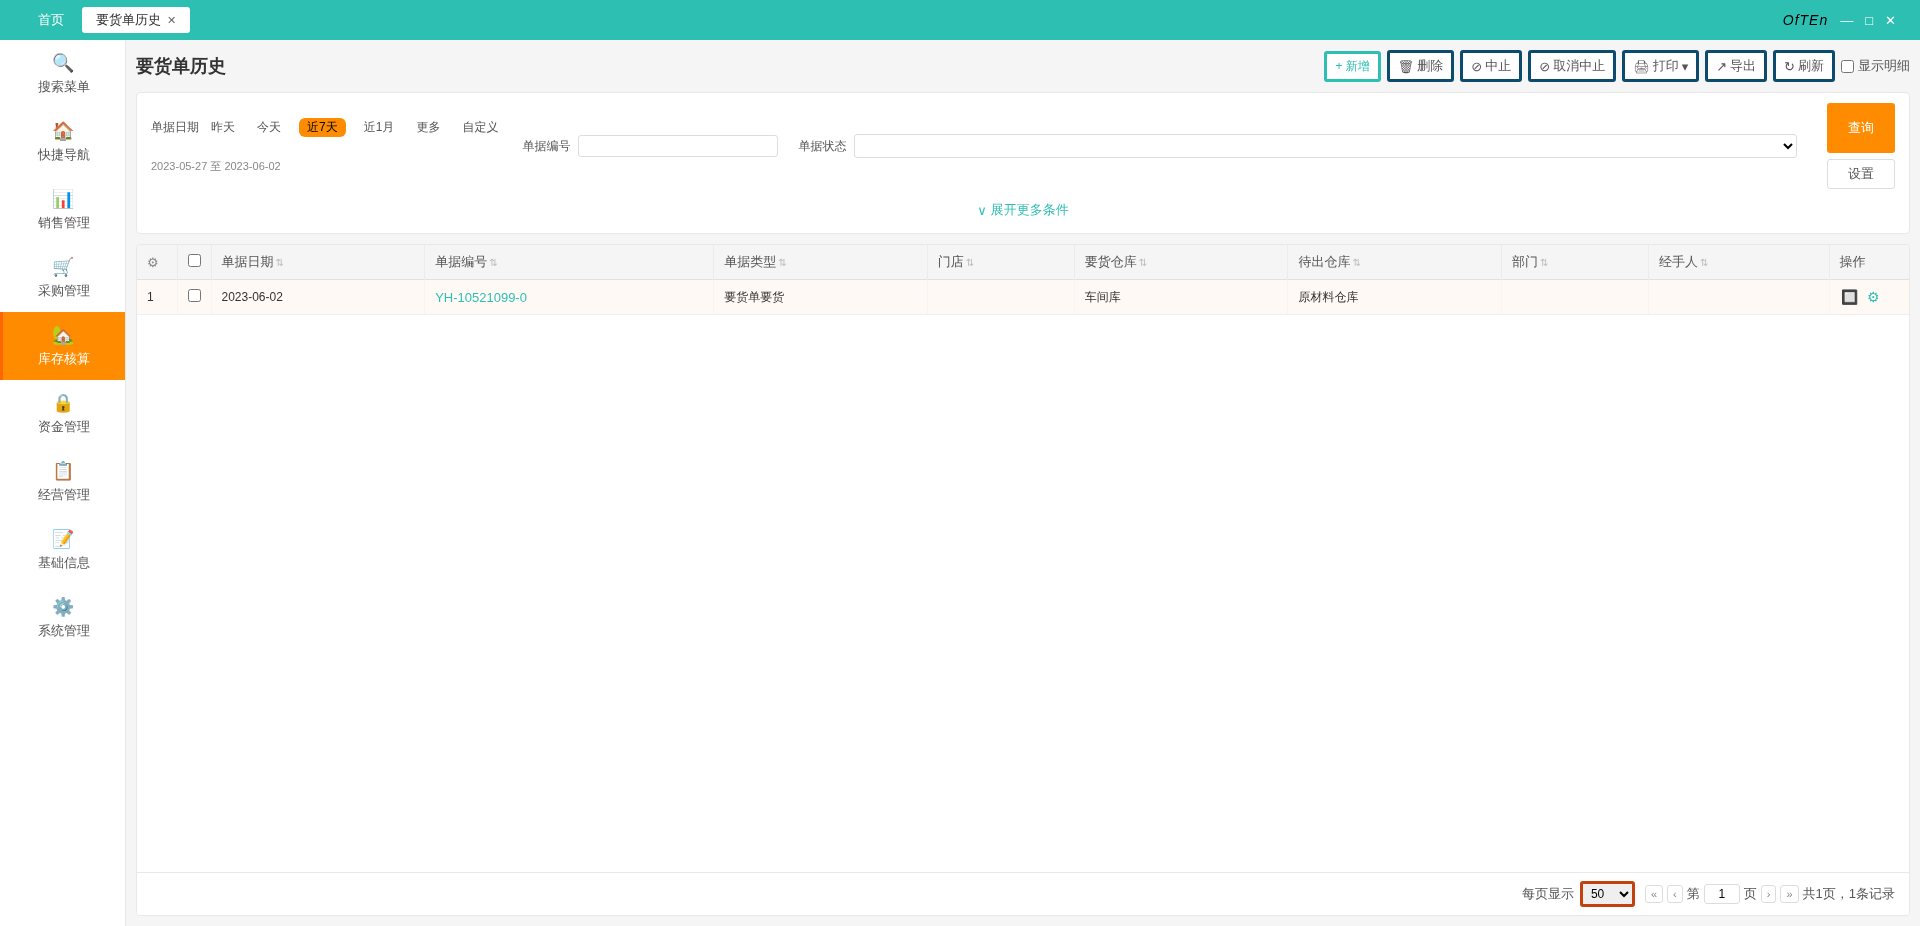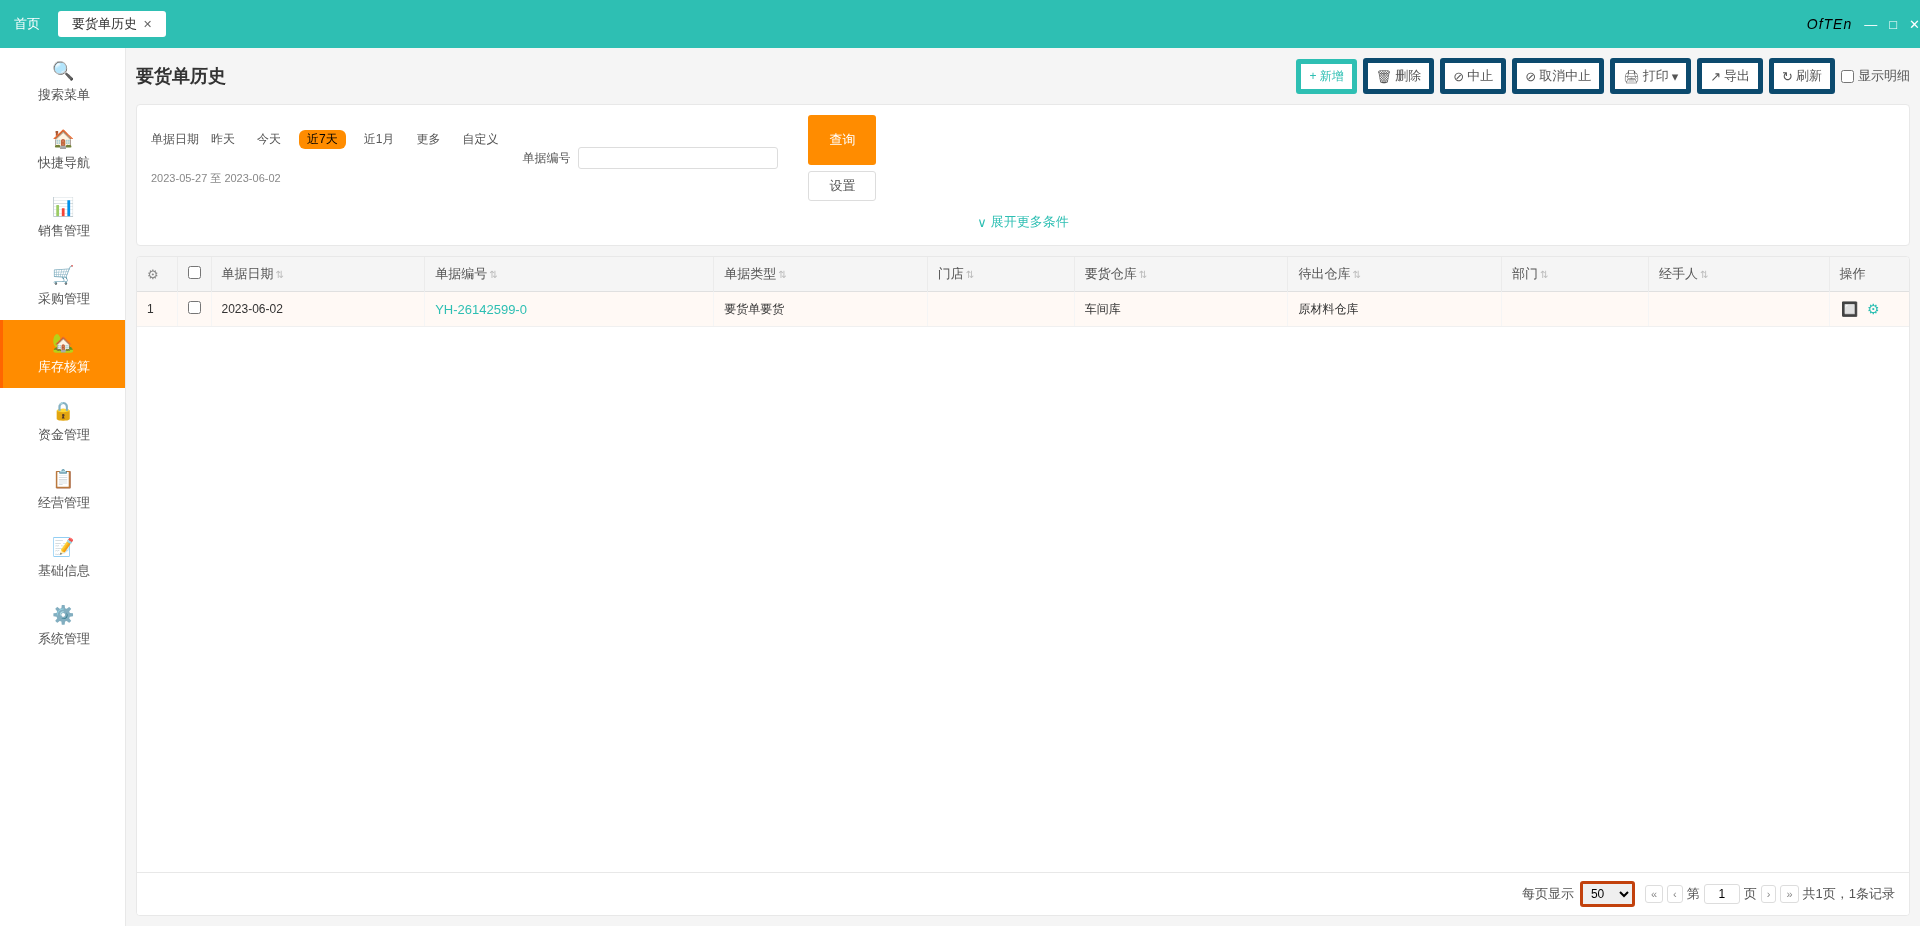--- a/index.html
+++ b/index.html
@@ -1,24 +1,24 @@
 <!DOCTYPE html>
 <html><head>
   <meta charset="utf-8">
   <style>
     * { box-sizing: border-box; margin: 0; padding: 0; font-family: 'Microsoft YaHei', Arial, sans-serif; font-size: 13px; }
     body { display: flex; flex-direction: column; height: 926px; overflow: hidden; background: #f5f5f5; }
 
     
     .top-bar {
-      height: 48px;
+      height: 40px;
       background: #2ebfb3;
       display: flex;
       align-items: center;
-      padding: 0 0;
+      padding: 0 24px;
       color: white;
       flex-shrink: 0;
       text-align: right;
     }
     .top-bar .tabs {
       display: flex;
       align-items: center;
       gap: 4px;
       flex: 1;
     }
@@ -105,21 +105,21 @@
       display: flex;
       align-items: center;
       gap: 6px;
     }
     .toolbar-btn {
       display: flex;
       align-items: center;
       gap: 3px;
       padding: 4px 8px;
       background: white;
-      border: 5px solid #0c4a6e;
+      border: 3px solid #0c4a6e;
       border-radius: 3px;
       cursor: pointer;
       color: #555;
       font-size: 12px;
     }
     .toolbar-btn.new-btn { color: #2ebfb3; border-color: #2ebfb3; }
     .display-detail-btn {
       display: flex;
       align-items: center;
       gap: 4px;
@@ -456,20 +456,28 @@
             </div>
           </div>
           <span class="date-range">2023-05-27 至 2023-06-02</span>
         </div>
 
         <div style="display:flex;align-items:center;gap:8px;">
           <span class="filter-label">单据编号</span>
           <input class="filter-input" type="text" style="">
         </div>
 
+        <div style="display:flex;align-items:center;gap:8px;flex:1;">
+          <span class="filter-label">单据状态</span>
+          <div class="filter-select-wrap">
+            <select class="filter-select">
+              <option value=""></option>
+            </select>
+          </div>
+        </div>
 
         <div class="action-btns">
           <button class="query-btn">查询</button>
           <button class="setting-btn">设置</button>
         </div>
       </div>
 
       <div class="expand-more">
         <span>∨</span>
         <span>展开更多条件</span>
@@ -541,21 +549,21 @@
             </tr>
           </thead>
           <tbody>
             <tr>
               <td>1</td>
               <td>
                 <input type="checkbox" style="">
               </td>
               <td>2023-06-02</td>
               <td>
-                <a class="table-link">YH-26142599-0</a>
+                <a class="table-link">YH-10521099-0</a>
               </td>
               <td>要货单要货</td>
               <td></td>
               <td>车间库</td>
               <td>原材料仓库</td>
               <td></td>
               <td></td>
               <td>
                 <div class="row-actions">
                   <span class="row-action-btn" title="查看">🔲</span>

